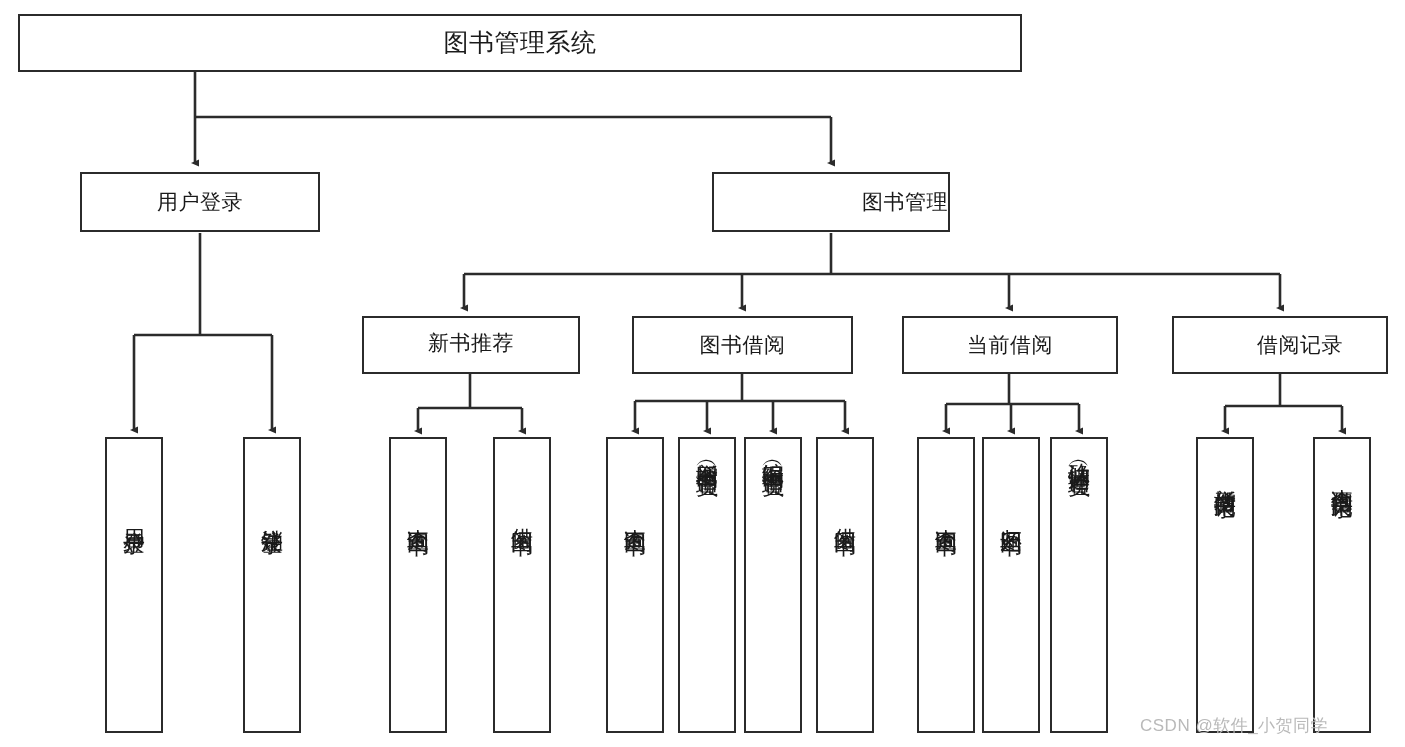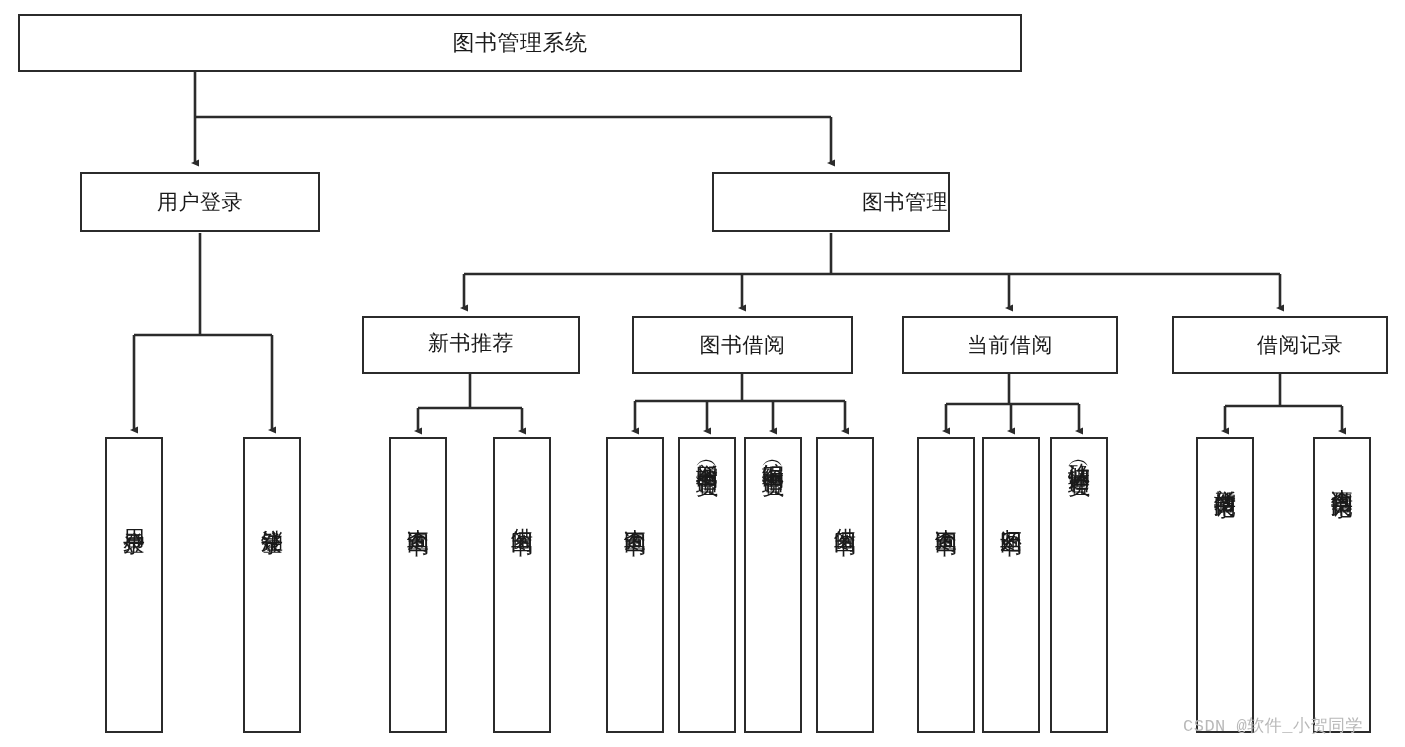--- a/index.html
+++ b/index.html
@@ -39,21 +39,21 @@
   .node .label {
     display: block;
     line-height: 1.18;
     letter-spacing: 0.5px;
   }
   .node.horizontal .label {
     font-size: 21px;
     writing-mode: horizontal-tb;
   }
   .node.root .label {
-    font-size: 22px;
+    font-size: 25px;
   }
   .node.vertical {
     align-items: flex-start;
     justify-content: center;
     padding-top: 0;
   }
   .node.vertical .label {
     writing-mode: vertical-rl;
     text-orientation: upright;
     font-size: 22px;
@@ -186,15 +186,15 @@
     <span class="label">确认归还（管理员）</span>
   </div>
 
   <div class="node vertical" style="left:1196px; top:437px; width:58px; height:296px; padding-top:32px;">
     <span class="label">新增借阅记录</span>
   </div>
   <div class="node vertical" style="left:1313px; top:437px; width:58px; height:296px; padding-top:32px;">
     <span class="label">查询借阅记录</span>
   </div>
 
-  <div class="watermark" style="left:1183px; top:714px;font-family:Liberation Mono, monospace;">CSDN @软件_小贺同学</div>
+  <div class="watermark" style="left:1140px; top:714px;">CSDN @软件_小贺同学</div>
 
 </div>
 
 </body></html>

